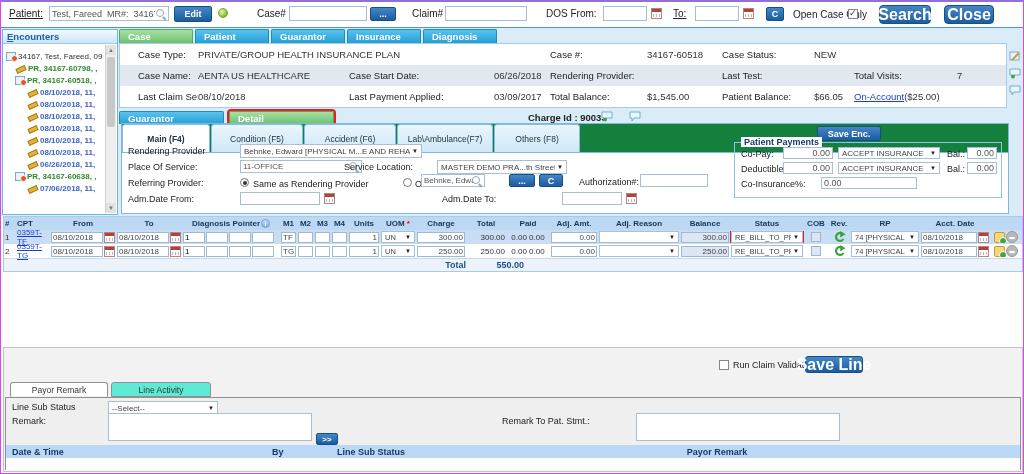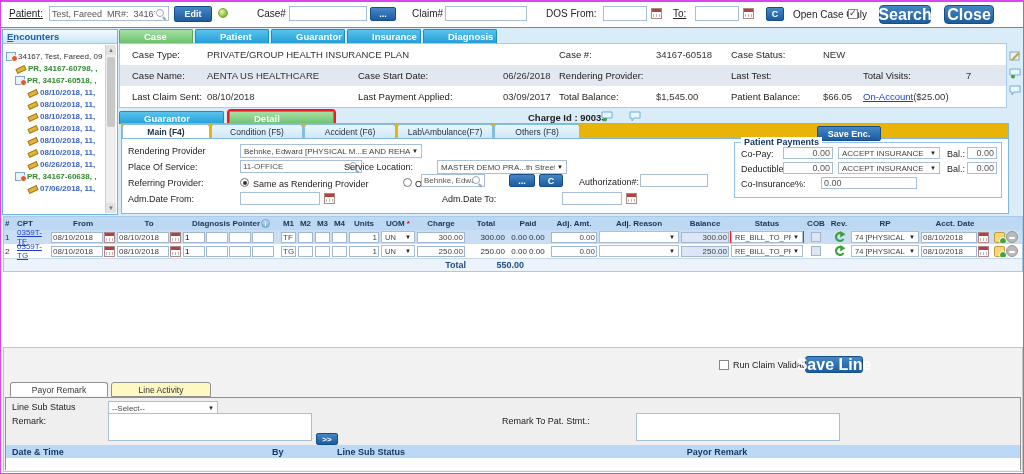--- a/index.html
+++ b/index.html
@@ -18,21 +18,21 @@
   .mag::after{content:"";position:absolute;left:7px;top:7px;width:4px;height:1.5px;background:#9AA7B8;transform:rotate(45deg);transform-origin:left center}
   .cal{width:11px;height:11px;display:inline-block;border:1px solid #A88;background:#fff;position:relative;flex:none}
   .cal::before{content:"";position:absolute;left:0;top:0;right:0;height:3px;background:#B5413A}
   .cal::after{content:"";position:absolute;left:1px;top:5px;right:1px;bottom:1px;background:repeating-linear-gradient(to right,#C9B2B2 0 1px,transparent 1px 3px)}
   .led{width:10px;height:10px;border-radius:50%;background:radial-gradient(circle at 35% 35%,#EDF7B5,#8CC63F 60%,#5A8F1F);border:1px solid #7FA52E}
   .chk{width:10px;height:10px;border:1px solid #888;background:#fff;position:relative;display:inline-block}
   .chk.on::after{content:"✓";position:absolute;left:0;top:-2px;font-size:9px;color:#333}
   .chk.dis{background:#DDE7F3;border-color:#A0B4CC}
   .radio{width:9px;height:9px;border:1px solid #777;border-radius:50%;background:#fff;display:inline-block;position:relative;flex:none}
   .radio.on::after{content:"";position:absolute;left:2px;top:2px;width:4px;height:4px;border-radius:50%;background:#333}
-  .tab{display:flex;align-items:center;padding-left:24px;color:#fff;font-weight:bold;font-size:9.5px;border-radius:2px 2px 0 0;cursor:pointer}
+  .tab{display:flex;align-items:center;padding-left:8px;color:#fff;font-weight:bold;font-size:9.5px;border-radius:2px 2px 0 0;cursor:pointer}
   .tab.cyan{background:linear-gradient(#59C2EC,#25A0D8);border:1px solid #1F8CC0;border-bottom:none}
   .tab.green{background:linear-gradient(#A6DFA6,#6CC26C);border:1px solid #57A857;border-bottom:none}
   .red-outline{outline:2px solid #ED1C24;outline-offset:0px}
   .topbar{position:absolute;left:0;top:0;width:1024px;height:27px;background:#fff;border-bottom:1px solid #4E96C8;border-top:1px solid #4E96C8}
   .topbar .abs, .abs{position:absolute}
   .sidebar{position:absolute;left:1px;top:28px;width:116px;height:186px;background:#fff;border:1px solid #6FB5E2}
   .sidebar-h{height:14px;background:linear-gradient(#F4FAFE,#CBE5F7);color:#1C5FA8;font-weight:bold;padding:1px 0 0 4px;border-bottom:1px solid #9CCBEA;font-size:9.5px}
   .sidebar-h::first-letter{text-decoration:underline}
   .tree{position:absolute;top:15px;bottom:1px;left:1px;right:12px;overflow:hidden;padding-top:5px}
   .titem{display:flex;align-items:center;gap:2px;height:12px;font-size:8px;white-space:nowrap;cursor:pointer}
@@ -46,28 +46,28 @@
   .sb .up,.sb .dn{position:absolute;left:0;width:10px;height:10px;background:#E2E2E2;color:#777;font-size:6px;text-align:center;line-height:10px;cursor:pointer}
   .sb .dn{bottom:0}.sb .up{top:0}
   .sb .thumb{position:absolute;left:1px;top:12px;width:8px;height:70px;background:#C8C8C8;border-radius:2px;cursor:pointer}
   .cpanel{position:absolute;left:118px;top:28px;width:888px}
   .ctabs{display:flex;gap:2px;height:14px}
   .ctabs .tab{width:74px}
   .cgrid{border:1px solid #A9CBE8;background:#fff}
   .crow{display:flex;height:21px;align-items:center;font-size:9.5px}
   .crow.alt{background:#E2E8F0}
   .crow .c{flex:none;overflow:hidden;white-space:nowrap}
-  .cw1{width:87px;padding-left:12px}.cw2{width:151px}.cw3{width:145px}.cw4{width:56px}.cw5{width:97px}.cw6{width:75px}.cw7{width:92px}.cw8{width:40px}.cw9{width:103px}.cw10{width:30px}
+  .cw1{width:78px;padding-left:18px}.cw2{width:151px}.cw3{width:145px}.cw4{width:56px}.cw5{width:97px}.cw6{width:75px}.cw7{width:92px}.cw8{width:40px}.cw9{width:103px}.cw10{width:30px}
   .link{color:#1A3FCC;text-decoration:underline;cursor:pointer}
   .sideic{position:absolute;left:1008px;top:50px;width:16px;display:flex;flex-direction:column;gap:6px;align-items:flex-start}
   .sideic .si{display:flex;align-items:flex-end;gap:1px;cursor:pointer}
   .sideic .letter{font-size:8px;color:#333;text-decoration:underline}
   .bubble{width:13px;height:11px;flex:none}
   .form-panel{position:absolute;left:120px;top:122px;width:888px;height:91px;background:#fff;border:1px solid #7FB8DC}
-  .subtabs{display:flex;height:15px;border-bottom:1px solid #7FB8DC;background:#eab308}
+  .subtabs{display:flex;height:29px;border-bottom:1px solid #7FB8DC;background:#15803d}
   .stab{flex:none;display:flex;align-items:center;justify-content:center;font-size:8.5px;color:#234;background:linear-gradient(#EAF5FC,#CFE8F7);border:1px solid #86BEE0;border-bottom:none;border-radius:3px 3px 0 0;margin-right:1px;cursor:pointer}
   .stab.active{background:#fff;font-weight:bold}
   .fl{position:absolute;font-size:9px;color:#222;white-space:nowrap}
   .pp{position:absolute;left:612px;top:18px;width:268px;height:56px;border:1px solid #8FC4E6}
   .pp .leg{position:absolute;left:6px;top:-6px;background:#fff;padding:0 3px;font-weight:bold;font-size:9px;color:#1A3A66}
   .table{position:absolute;left:2px;top:215px;width:1020px;border:1px solid #A9CBE8;background:#fff;font-size:8px}
   .thead{display:flex;height:13px;background:#BDD8F2;font-weight:bold;color:#16355C;align-items:center}
   .trow{display:flex;height:14px;align-items:center}
   .trow.selrow{background:#C9DEF4}
   .cell{flex:none;display:flex;align-items:center;justify-content:center;overflow:hidden;gap:1px;padding:0 1px}
@@ -543,21 +543,21 @@
       <span style="width:58px;text-align:right">550.00</span>
     </div>
   </div>
 
   <div class="bottomwrap">
     <span class="chk abs" style="left:715px;top:12px"></span>
     <span class="fl" style="left:729px;top:12px">Run Claim Validation</span>
     <div class="btn abs" style="left:801px;top:8px;width:58px;height:17px;border-radius:3px">Save Line</div>
 
     <div class="bp-tab" style="left:6px;top:34px;width:98px;background:#fff;border-bottom-color:#EFEFEF;z-index:2">Payor Remark</div>
-    <div class="bp-tab" style="left:107px;top:34px;width:100px;background:#fef9c3">Line Activity</div>
+    <div class="bp-tab" style="left:107px;top:34px;width:100px;background:#5eead4">Line Activity</div>
 
     <div class="bp-panel">
       <span class="fl" style="left:6px;top:4px">Line Sub Status</span>
       <div class="sel abs" style="left:102px;top:3px;width:110px">
           <span>--Select--</span>
         </div>
       <span class="fl" style="left:6px;top:18px">Remark:</span>
       <textarea class="ta" style="left: 102px; top: 15px;"></textarea>
       <div class="btn gg" style="left:310px;top:35px">&gt;&gt;</div>
       <span class="fl" style="left:496px;top:18px">Remark To Pat. Stmt.:</span>

